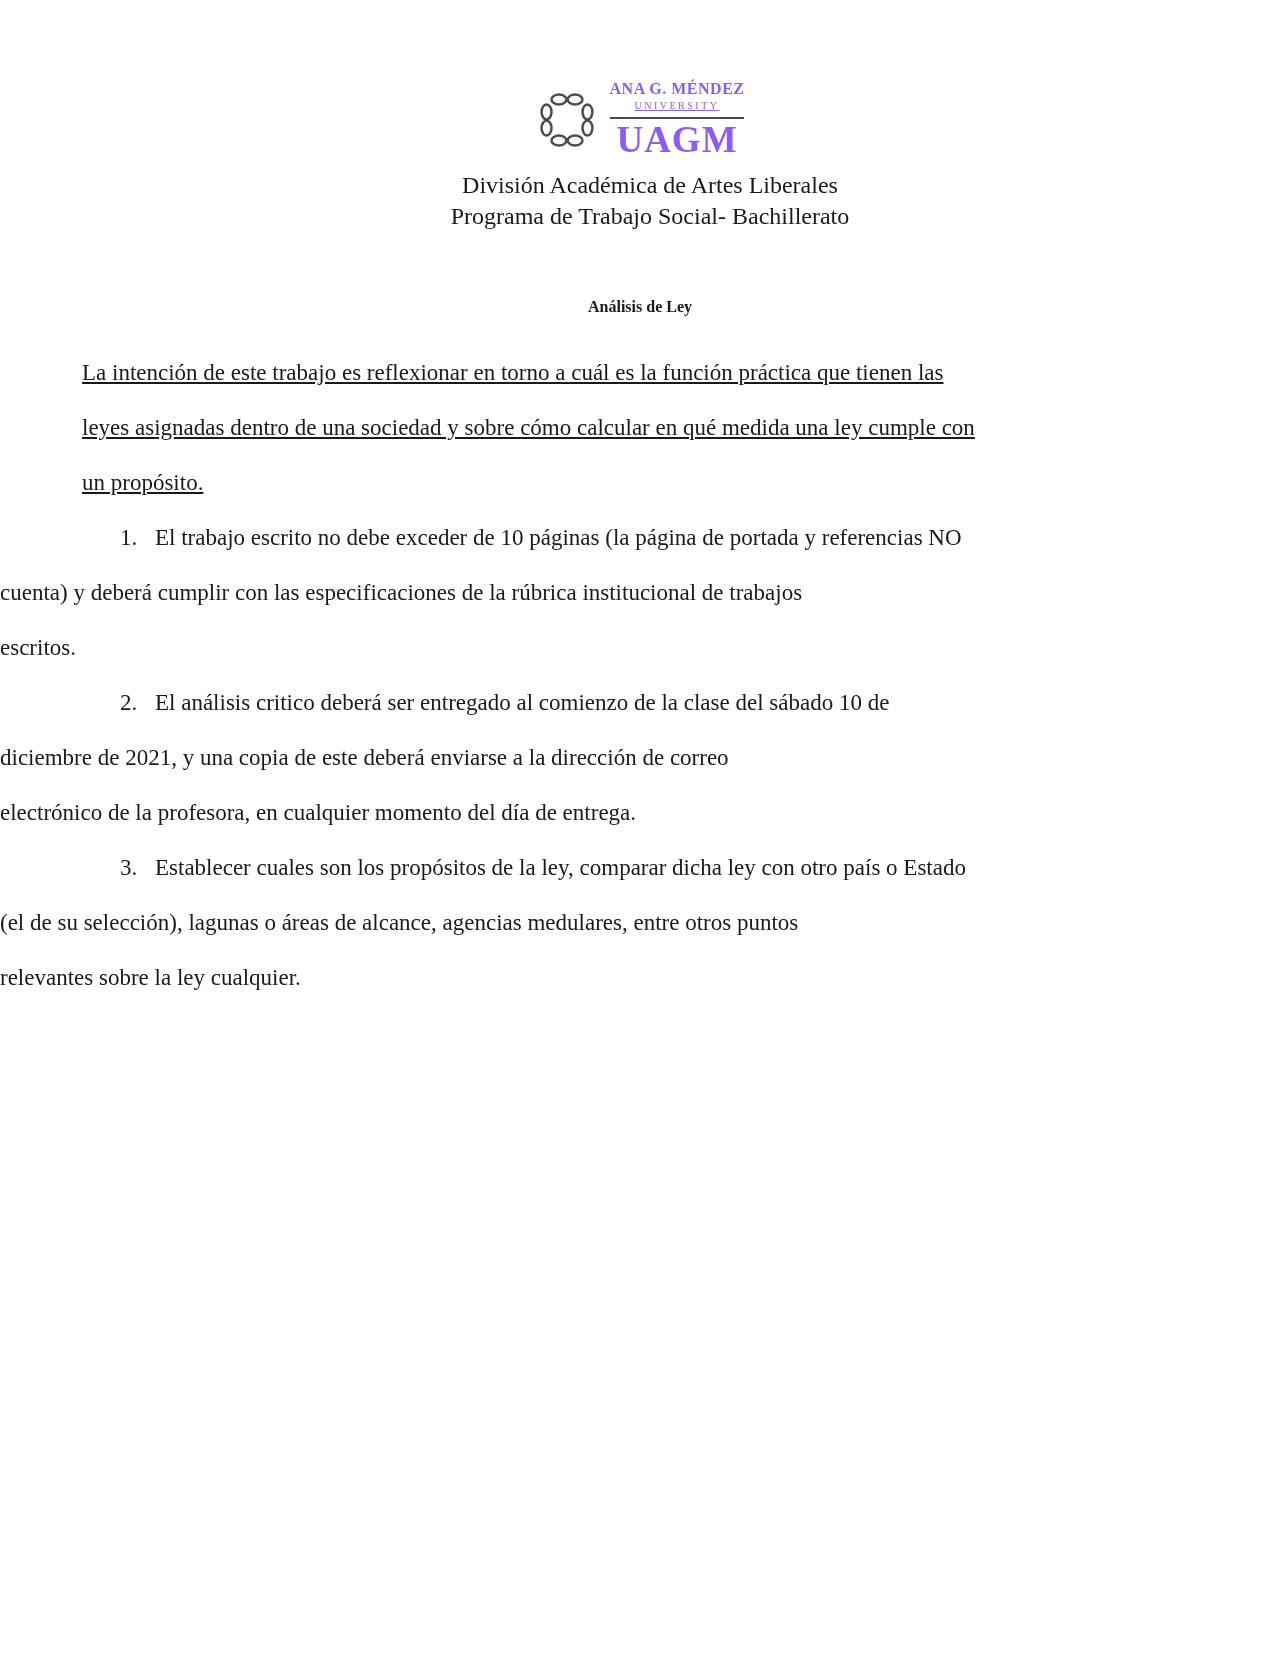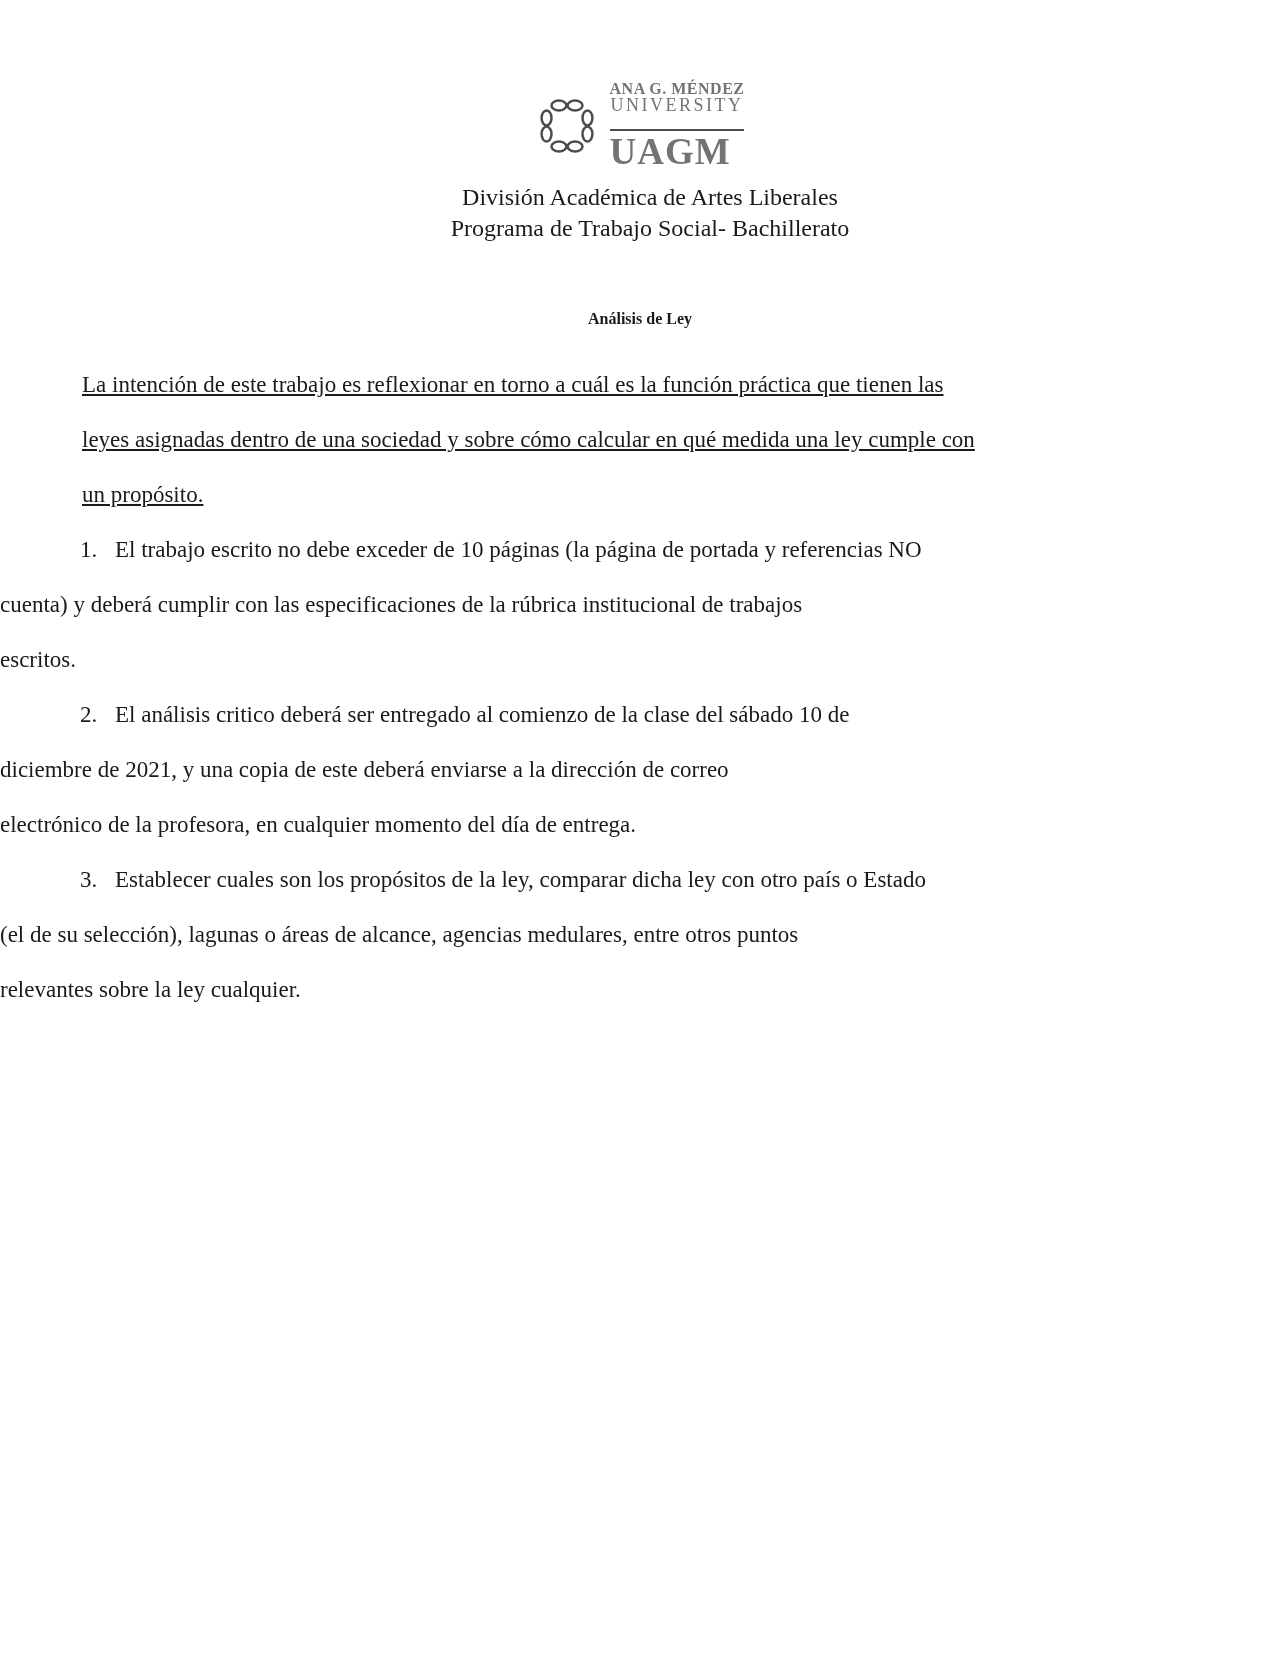--- a/index.html
+++ b/index.html
@@ -17,36 +17,38 @@
     display: flex;
     justify-content: center;
     align-items: center;
     gap: 12px;
     padding-top: 80px;
   }
   .logo-icon svg { display:block; }
   .logo-text {
     display: flex;
     flex-direction: column;
-    color: #737373;
+    align-items: center;
+    color: #8b5cf6;
   }
   .org1 {
     font-size: 16px;
     font-weight: 600;
     letter-spacing: 0.5px;
     line-height: 18px;
   }
   .org2 {
-    font-size: 18px;
+    font-size: 10px;
     letter-spacing: 2.5px;
     line-height: 15px;
-    padding-bottom: 16px;
+    padding-bottom: 4px;
     border-bottom: 2px solid #4c4c4c;
     align-self: stretch;
     text-align: center;
+    text-decoration: underline;
   }
   .acronym {
     font-size: 37px;
     font-weight: bold;
     letter-spacing: 1px;
     line-height: 40px;
     margin-top: 1px;
   }
   
   .header-line {
@@ -66,21 +68,21 @@
   }
   
   .body-text { margin-top: 23px; }
   .line {
     height: 55px;
     line-height: 55px;
     white-space: nowrap;
     font-size: 23px;
   }
   .intro-line { padding-left: 82px; text-decoration: underline; }
-  .li-first { padding-left: 80px; }
+  .li-first { padding-left: 120px; }
   .li-cont  { }
   .num { display: inline-block; width: 35px; }
 </style>
 </head>
 <body>
 
 <div class="page">
 
   <div class="logo">
     <div class="logo-icon">

